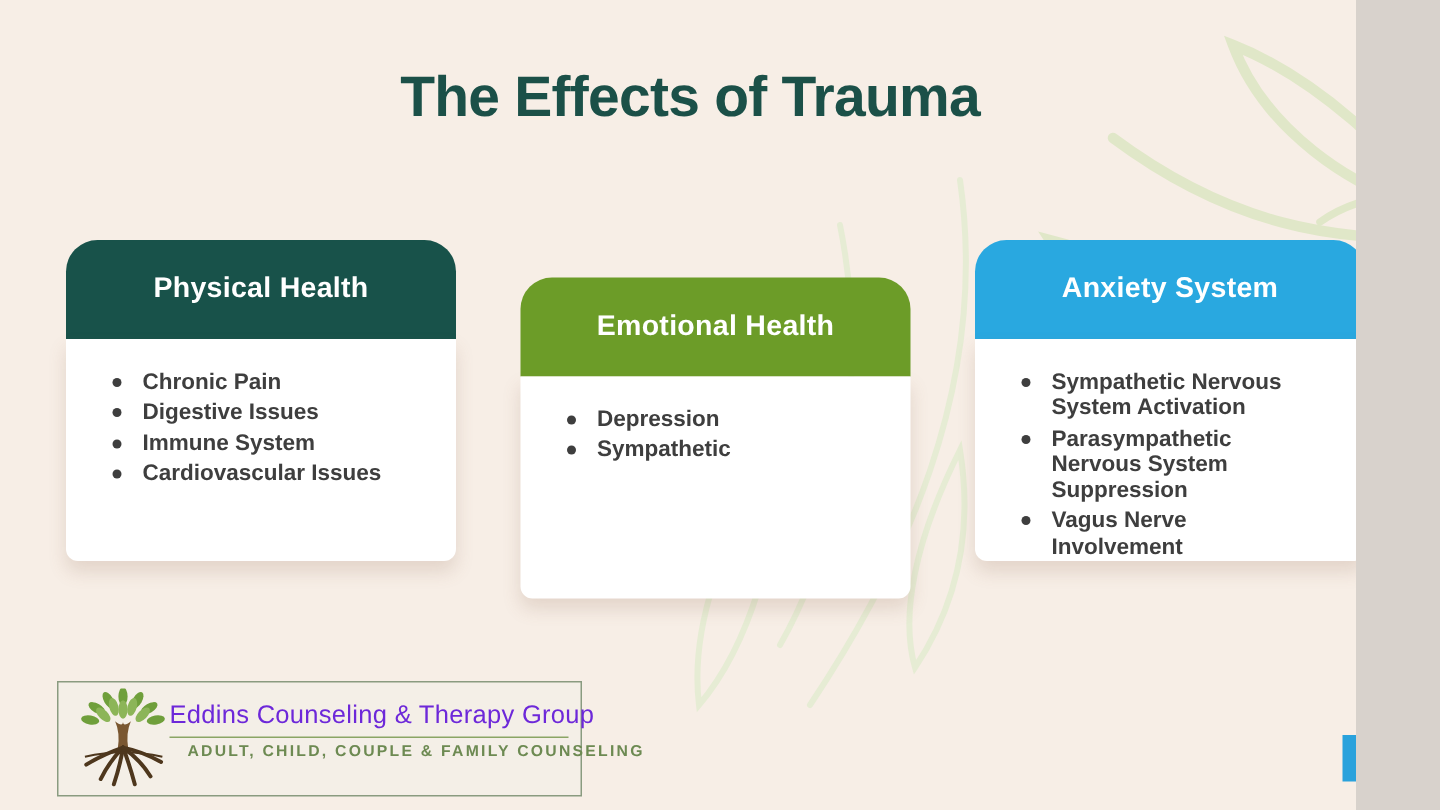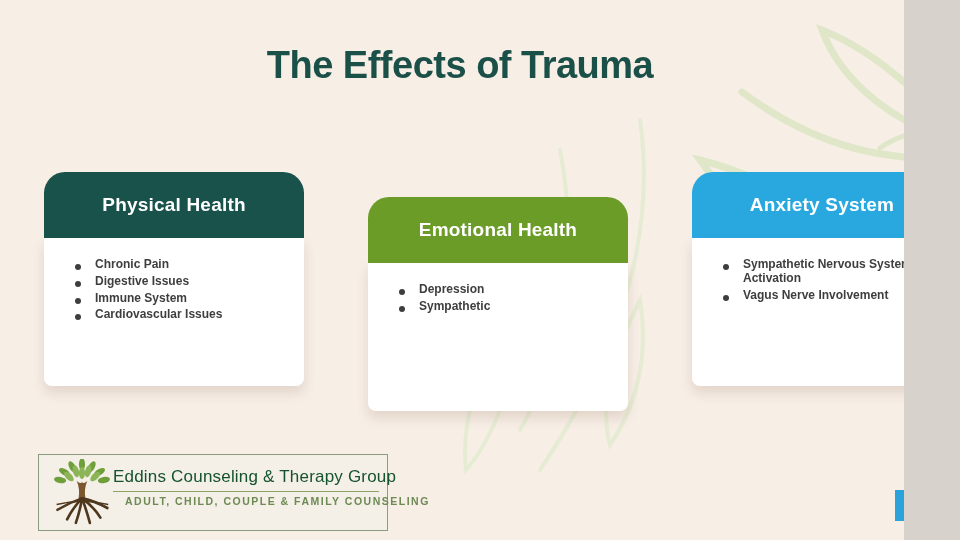--- a/index.html
+++ b/index.html
@@ -12,35 +12,35 @@
   
   #bg-decor{position:absolute;left:0;top:0;width:960px;height:540px;z-index:0;pointer-events:none;}
 
   
   #page-title{
     position:absolute;left:0;top:44px;width:920px;margin:0;z-index:2;
     text-align:center;font-size:38px;font-weight:800;letter-spacing:-0.5px;
   }
 
   
-  .cards{position:absolute;left:44px;top:172px;z-index:3;display:flex;gap:64px;}
+  .cards{position:absolute;left:44px;top:160px;z-index:3;display:flex;gap:43px;}
   .card{width:260px;}
   .card-header{
     height:66px;border-radius:21px 21px 0 0;
     display:flex;align-items:center;justify-content:center;
   }
   .card-header span{color:#ffffff;font-size:19px;font-weight:700;letter-spacing:0.2px;}
   .card-body{
     background:#ffffff;height:148px;border-radius:0 0 8px 8px;
     box-shadow:0 7px 12px rgba(140,100,80,0.18);
   }
   .card-body ul{list-style:none;margin:0;padding:20px 14px 0 28px;}
   .card-body li{
     position:relative;padding-left:23px;max-width:178px;
-    color:#3e3e3e;font-size:12px;font-weight:700;line-height:1.15;margin-bottom:3px;
+    color:#3e3e3e;font-size:15px;font-weight:700;line-height:1.15;margin-bottom:3px;
   }
   .card-body li::before{
     content:"";position:absolute;left:3px;top:6px;width:6px;height:6px;
     border-radius:50%;background:#3e3e3e;
   }
 
   
   .logo-box{
     position:absolute;left:38px;top:454px;width:350px;height:77px;z-index:3;
     background:#f4efe7;border:1.5px solid #8a9b80;box-sizing:border-box;
@@ -105,20 +105,21 @@
       </div>
     </section>
 
     <section class="card">
       <header class="card-header" style="background-color: rgb(41, 168, 224);">
         <span>Anxiety System</span>
       </header>
       <div class="card-body">
         <ul>
             <li>Sympathetic Nervous System Activation</li>
+            <li>Parasympathetic Nervous System Suppression</li>
             <li>Vagus Nerve Involvement</li>
           </ul>
       </div>
     </section>
 
   </div>
 
   <div class="logo-box">
     <svg class="logo-tree" width="62" height="70" viewBox="0 0 70 80">
       <g fill="#6f9f3b">
@@ -142,21 +143,21 @@
         <path d="M35,45 Q20,50 7,58"></path>
         <path d="M35,45 Q25,55 18,69"></path>
         <path d="M35,45 Q33,58 28,73"></path>
         <path d="M35,45 Q40,58 44,73"></path>
         <path d="M35,45 Q48,54 56,67"></path>
         <path d="M35,45 Q50,48 64,56"></path>
       </g>
       <path d="M6,52 Q35,45 65,52" fill="none" stroke="#4e371d" stroke-width="1.5"></path>
     </svg>
     <div class="logo-text">
-      <div class="logo-name" style="color: #14532d;">Eddins Counseling &amp; Therapy Group</div>
+      <div class="logo-name" style="color: #6d28d9;">Eddins Counseling &amp; Therapy Group</div>
       <div class="logo-divider"></div>
       <div class="logo-tagline" style="color: rgb(109, 138, 82); margin-left: 12px;">ADULT, CHILD, COUPLE &amp; FAMILY COUNSELING</div>
     </div>
   </div>
 
   <div class="marker" style="background-color: rgb(42, 162, 220);"></div>
 
 </div>
 
 </body></html>

